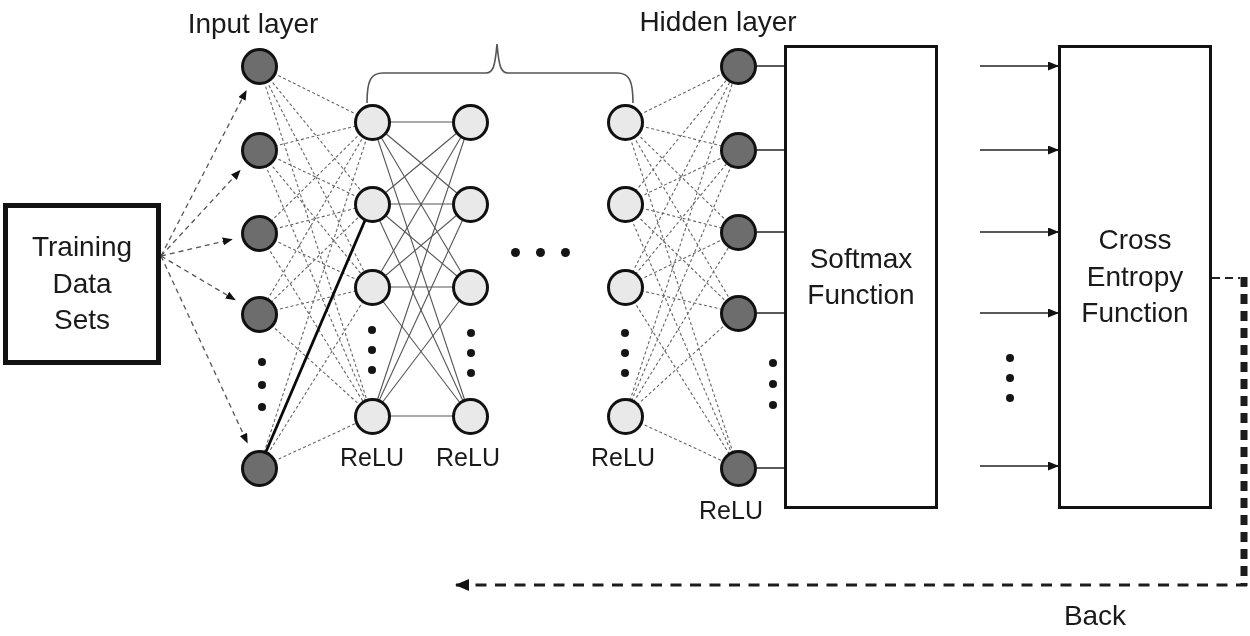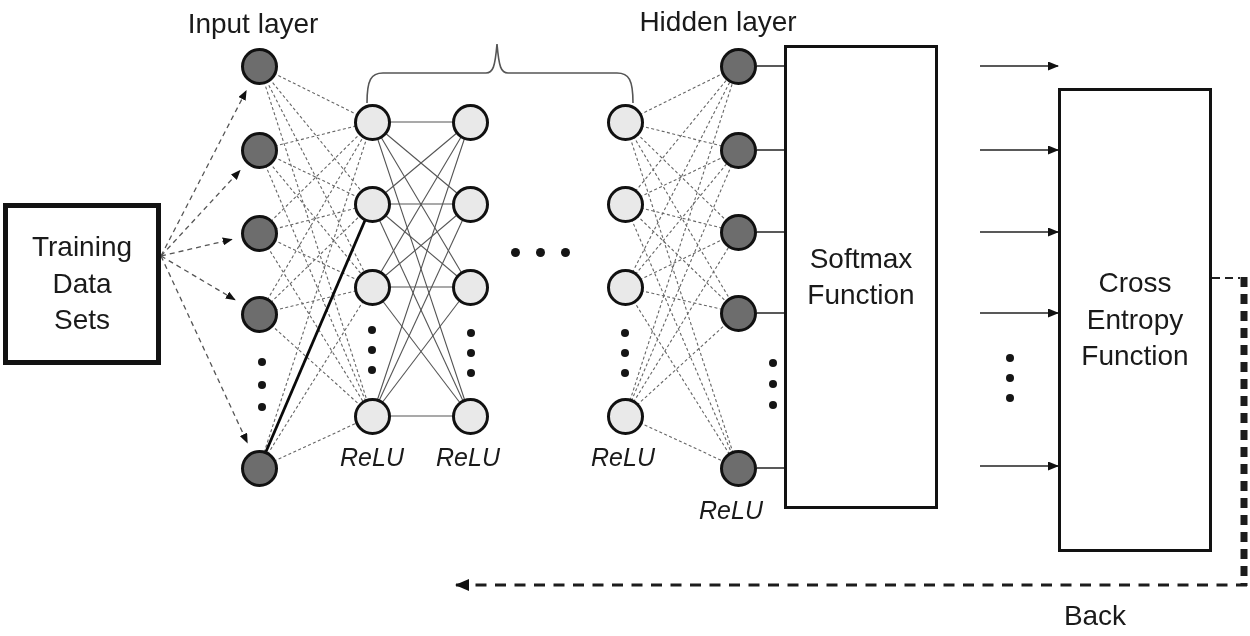--- a/index.html
+++ b/index.html
@@ -12,29 +12,29 @@
     position:absolute; width:37px; height:37px; box-sizing:border-box;
     border:3px solid #111; border-radius:50%;
   }
   .node.dark  { background:#6d6d6d; }
   .node.light { background:#e9e9e9; }
   .dot { position:absolute; background:#151515; border-radius:50%; }
   .lbl {
     position:absolute; transform:translateX(-50%);
     white-space:pre-line; text-align:center; font-size:28px; line-height:1.15;
   }
-  .relu { font-size:25px;font-style:italic; }
+  .relu { font-size:25px; }
   .box {
     position:absolute; box-sizing:border-box; background:#ffffff;
     border:3px solid #121212; display:flex; align-items:center; justify-content:center;
     text-align:center; white-space:pre-line; font-size:28px; line-height:1.3;
   }
   #tds-box     { left:3px;    top:179px; width:158px; height:162px; border-width:5px;margin-top:24px; }
   #softmax-box { left:784px;  top:45px;  width:154px; height:464px; }
-  #ce-box      { left:1058px; top:45px;  width:154px; height:464px;margin-top:43px; }
+  #ce-box      { left:1058px; top:45px;  width:154px; height:464px; }
   #lbl-input  { left:253px;  top:8px; }
   #lbl-hidden { left:500px;  top:2px; }
   #lbl-output { left:718px;  top:6px; }
   #relu-1 { left:372px; top:443px; }
   #relu-2 { left:468px; top:443px; }
   #relu-3 { left:623px; top:443px; }
   #relu-4 { left:731px; top:496px; }
   #lbl-backprop { left:1095px; top:600px; }
 </style>
 </head>

